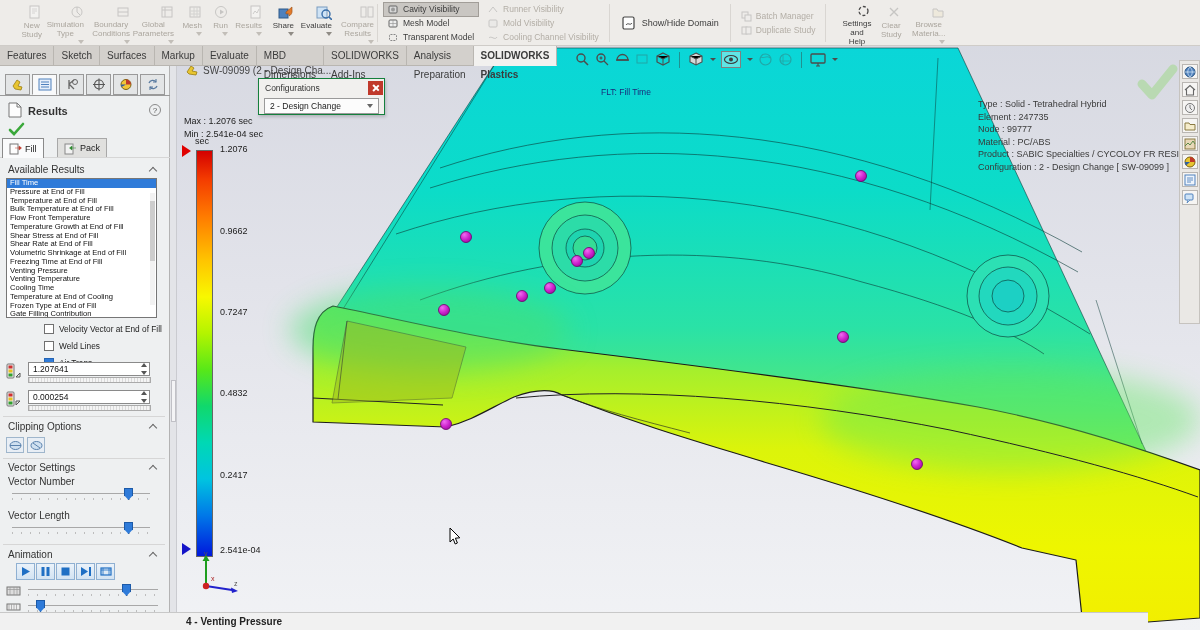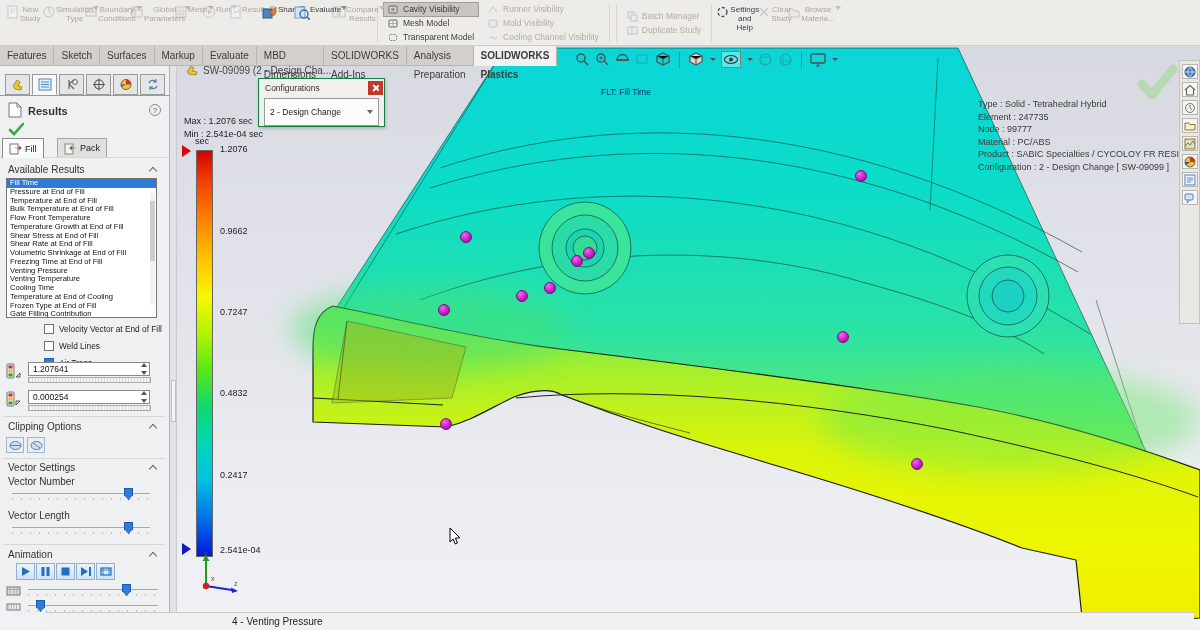--- a/index.html
+++ b/index.html
@@ -4,21 +4,21 @@
 <style>
   * { margin:0; padding:0; box-sizing:border-box; }
   html,body { width:1200px; height:630px; overflow:hidden; font-family:"Liberation Sans",sans-serif; }
   body { position:relative; background:linear-gradient(180deg,#d5d7e0 0%,#e2e3ea 45%,#ecedf1 80%,#f1f2f5 100%); }
 
   
   #model-svg { position:absolute; left:0; top:0; z-index:1; }
 
   
   #ribbon { position:absolute; left:0; top:0; width:1200px; height:46px; background:#eeece9; border-bottom:1px solid #cfccc8; z-index:30; display:flex; align-items:stretch; padding:2px 4px 1px 6px; }
-  .rbtn { display:flex; flex-direction:row; align-items:flex-start; justify-content:flex-start; padding-top:2px; position:relative; }
+  .rbtn { display:flex; flex-direction:column; align-items:flex-end; justify-content:flex-start; padding-top:2px; position:relative; }
   .rbtn .ricon { height:16px; display:flex; align-items:center; }
   .rlabel { font-size:8px; line-height:9px; text-align:center; white-space:pre-line; color:#3c3c3c; margin-top:1px; }
   .dis .rlabel { color:#aba69e; }
   .dis svg { opacity:.38; }
   .caret { width:0; height:0; border-left:3px solid transparent; border-right:3px solid transparent; border-top:4px solid #8f8b85; margin-top:2px; }
   .dis .caret { border-top-color:#c2beb8; }
   .rsep { width:1px; background:#d9d6d2; margin:2px 3px; }
   .rstack { display:flex; flex-direction:column; justify-content:center; gap:1px; padding:0 3px; }
   .rrow { display:flex; align-items:center; height:13px; font-size:8.5px; color:#3c3c3c; padding:0 4px; white-space:nowrap; }
   .rrow.off { color:#b3aea6; }
@@ -72,21 +72,21 @@
   .subtab.offt { background:#e0e0de; border:1px solid #a8a8a8; }
 
   
   #breadcrumb { position:absolute; left:186px; top:64px; z-index:26; display:flex; align-items:center; font-size:10px; color:#444; }
   #breadcrumb svg { margin-right:4px; }
   #configpop { position:absolute; left:258px; top:78px; width:127px; z-index:26; background:#f1f0ee; border:1px solid #15803d; box-shadow:1px 2px 3px rgba(0,0,0,.18); }
   #configpop .hd { height:17px; display:flex; align-items:center; justify-content:space-between; padding-left:6px; font-size:8.5px; color:#333; }
   #cfgclose { width:15px; height:14px; background:#c0392b; margin:1px; position:relative; }
   #cfgclose:before,#cfgclose:after { content:""; position:absolute; left:7px; top:3px; width:1.5px; height:8px; background:#fff; }
   #cfgclose:before { transform:rotate(45deg);} #cfgclose:after { transform:rotate(-45deg);}
-  #cfgsel { margin:2px 5px 0 5px; height:28px; border:1px solid #9a9a9a; background:#fcfcfc; display:flex; align-items:center; justify-content:space-between; padding:0 5px; font-size:8.5px; color:#222; }
+  #cfgsel { margin:2px 5px 0 5px; height:16px; border:1px solid #9a9a9a; background:#fcfcfc; display:flex; align-items:center; justify-content:space-between; padding:0 5px; font-size:8.5px; color:#222; }
   #cfgsel .dn { width:0;height:0;border-left:3.5px solid transparent;border-right:3.5px solid transparent;border-top:4px solid #666; }
 
   #maxmin { position:absolute; left:184px; top:115px; z-index:15; font-size:9px; color:#222; line-height:13px; white-space:nowrap; }
   #legend { position:absolute; left:182px; top:140px; z-index:15; width:120px; height:436px; }
   #legend .unit { position:absolute; left:13px; top:-4px; font-size:9px; color:#222; }
   #cbar { position:absolute; left:14px; top:10px; width:17px; height:407px; border:1px solid #666;
     background:linear-gradient(180deg,#d40000 0%,#f43c00 7%,#ff7a00 16%,#ffc400 27%,#f8f800 36%,#b4f400 45%,#58e818 54%,#10d86c 63%,#00d8b4 72%,#00c4e0 81%,#0078e8 90%,#0018dc 100%); }
   .tickv { position:absolute; left:38px; font-size:9px; color:#222; white-space:nowrap; }
   .marker { position:absolute; left:0; width:0; height:0; border-top:6px solid transparent; border-bottom:6px solid transparent; }
   #mk-max { top:5px; border-left:9px solid #e00000; }
@@ -102,21 +102,21 @@
   #hud .faded { opacity:.35; }
 
   #taskpane { position:absolute; right:0; top:60px; width:21px; height:264px; background:#eae8e5; border:1px solid #c6c3bf; z-index:25; display:flex; flex-direction:column; align-items:center; padding-top:3px; gap:3px; }
   .tpi { width:16px; height:15px; border:1px solid #b9b6b2; background:#f6f5f3; display:flex; align-items:center; justify-content:center; }
 
   #bigcheck { position:absolute; left:1136px; top:64px; z-index:14; }
   #splitter { position:absolute; left:170px; top:66px; width:7px; height:546px; background:#e3e4e8; border-right:1px solid #cacbd0; z-index:19; }
   #splitter i { position:absolute; left:1px; top:314px; width:5px; height:42px; background:#f4f4f6; border:1px solid #c0c0c6; }
 
   #triad { position:absolute; left:186px; top:548px; z-index:15; }
-  #statusbar { position:absolute; left:0; top:612px; width:1148px; height:18px; background:#f1f1f1; border-top:1px solid #c8c8c8; z-index:40; font-size:10px; font-weight:normal; color:#222; line-height:17px; padding-left:186px;margin-left:46px; }
+  #statusbar { position:absolute; left:0; top:612px; width:1148px; height:18px; background:#f1f1f1; border-top:1px solid #c8c8c8; z-index:40; font-size:10px; font-weight:bold; color:#222; line-height:17px; padding-left:186px; }
   #cursor { position:absolute; left:448px; top:527px; z-index:50; }
 </style>
 </head>
 <body>
 
 <svg id="model-svg" width="1200" height="630" viewBox="0 0 1200 630">
   <defs>
     <linearGradient id="upg" x1="0" y1="0" x2="0" y2="1">
       <stop offset="0" stop-color="#0ad6d8"></stop>
         <stop offset="0.35" stop-color="#0cdcc8"></stop>
@@ -339,20 +339,27 @@
     </div>
     <div class="rrow off">
       <svg width="11" height="11">
           <path d="M1 6c2-3 6 3 8-1" fill="none" stroke="#888"></path>
         </svg>
       <span>Cooling Channel Visibility</span>
     </div>
   </div>
   <div class="rsep"></div>
 
+  <div class="rwide">
+    <svg width="16" height="16">
+        <rect x="2" y="2" width="11" height="12" rx="1.5" fill="#fdfdfd" stroke="#444" stroke-width="1.2"></rect>
+        <path d="M5 10c2-3 4 1 6-2" stroke="#444" fill="none"></path>
+      </svg>
+    <span>Show/Hide Domain</span>
+  </div>
   <div class="rsep"></div>
 
   <div class="rstack">
     <div class="rrow off">
       <svg width="11" height="11">
           <rect x="1" y="1" width="6" height="6" fill="none" stroke="#888"></rect>
           <rect x="4" y="4" width="6" height="6" fill="#eee" stroke="#888"></rect>
         </svg>
       <span>Batch Manager</span>
     </div>

